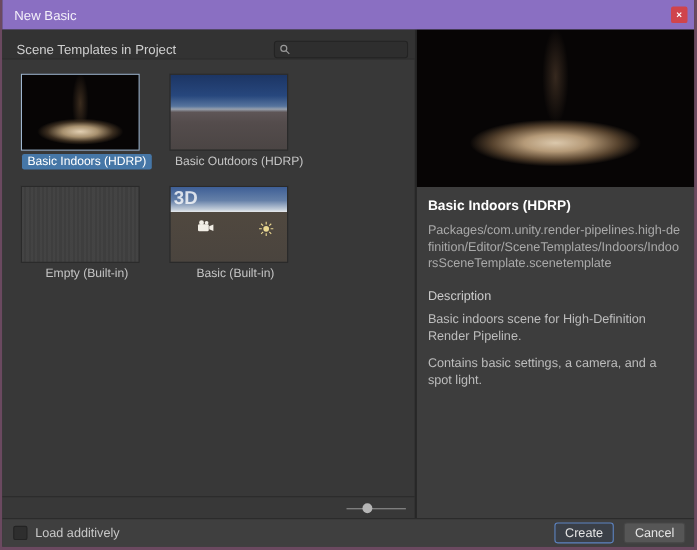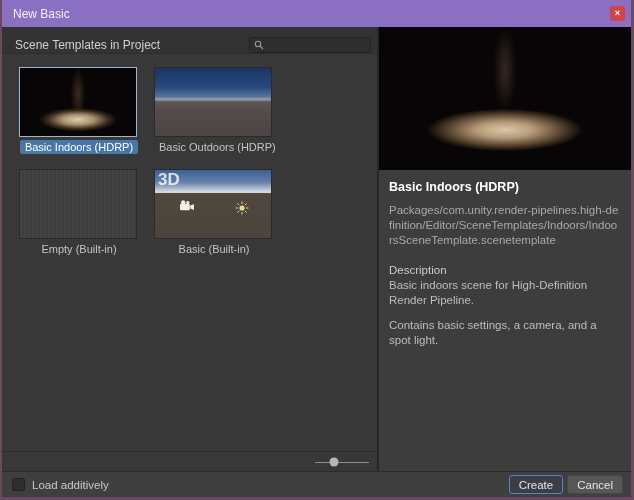--- a/index.html
+++ b/index.html
@@ -41,21 +41,21 @@
     display:flex; align-items:center; padding:0 4px;
   }
   .searchbox svg{ flex:0 0 auto; }
   .searchbox input{
     flex:1; min-width:0; background:transparent; border:none; outline:none;
     color:#ddd; font-size:11px; height:12px; padding:0 0 0 3px;
   }
 
   .grid{ flex:1 1 auto; padding:13px 0 0 17px; display:flex; flex-wrap:wrap; align-content:flex-start; }
   .titem{ width:120px; margin:0 15px 14px 0; text-align:center; cursor:pointer; }
-  .thumb{ width:118px; height:70px; border:1px solid #2a2a2a; position:relative; overflow:hidden; }
+  .thumb{ width:108px; height:70px; border:1px solid #2a2a2a; position:relative; overflow:hidden; }
   .titem.selected .thumb{ border:1px solid #9fb6cf; }
   .tlabel{
     display:inline-block; margin-top:3px; font-size:11px; color:#c4c4c4;
     padding:1px 5px; border-radius:2px; max-width:130px; white-space:nowrap;
   }
   .titem.selected .tlabel{ background:#4677a7; color:#ffffff; }
 
   .thumb-indoors{
     background:
       radial-gradient(ellipse 46px 14px at 50% 76%, #e2cfb2 0%, #a8916f 35%, #3a2d1f 65%, rgba(0,0,0,0) 85%),
@@ -100,35 +100,35 @@
       radial-gradient(ellipse 16px 58px at 50% 30%, rgba(100,75,55,0.5), rgba(0,0,0,0) 75%),
       #070505;
   }
   .details{ padding:10px 11px 0 10px; font-size:11.5px; color:#bdbdbd; }
   .dtitle{ font-size:12.5px; font-weight:bold; color:#ffffff; margin-bottom:9px; }
   .dpath{ color:#a9a9a9; line-height:1.32; word-break:break-all; }
   .dlinks{ margin-top:1px; font-size:11.5px; }
   .dlinks a{ color:#4e7fb5; text-decoration:none; cursor:pointer; }
   .dlinks .sep{ color:#8a8a8a; margin:0 4px; }
   .dhead{ font-weight:normal; color:#cccccc; margin-top:15px; }
-  .details p{ margin-top:2px; line-height:1.35; }
+  .details p{ margin-top:8px; line-height:1.35; }
   .details p.second{ margin-top:9px; }
 
   
   .footer{
     height:26px; flex:0 0 26px; background:#3f3f3f; border-top:1px solid #2a2a2a;
     display:flex; align-items:center; padding:0 8px 0 10px;
   }
   .load-add{ display:flex; align-items:center; cursor:pointer; }
   .checkbox{
     width:13px; height:13px; background:#2e2e2e; border:1px solid #232323; border-radius:2px;
     display:inline-block;
   }
   .load-add .lbl{ font-size:11.5px; color:#c8c8c8; margin-left:7px; }
-  .buttons{ margin-left:auto; display:flex; gap:4px; }
+  .buttons{ margin-left:auto; display:flex; gap:9px; }
   .buttons button{
     font-family:"Liberation Sans",sans-serif; font-size:11.5px; color:#e4e4e4;
     height:19px; padding:0 9px; border-radius:3px; cursor:pointer;
   }
   .btn-create{ background:#3a3f47; border:1px solid #5d84c2; }
   .btn-cancel{ background:#565656; border:1px solid #474747; }
 </style>
 </head>
 <body>
 

